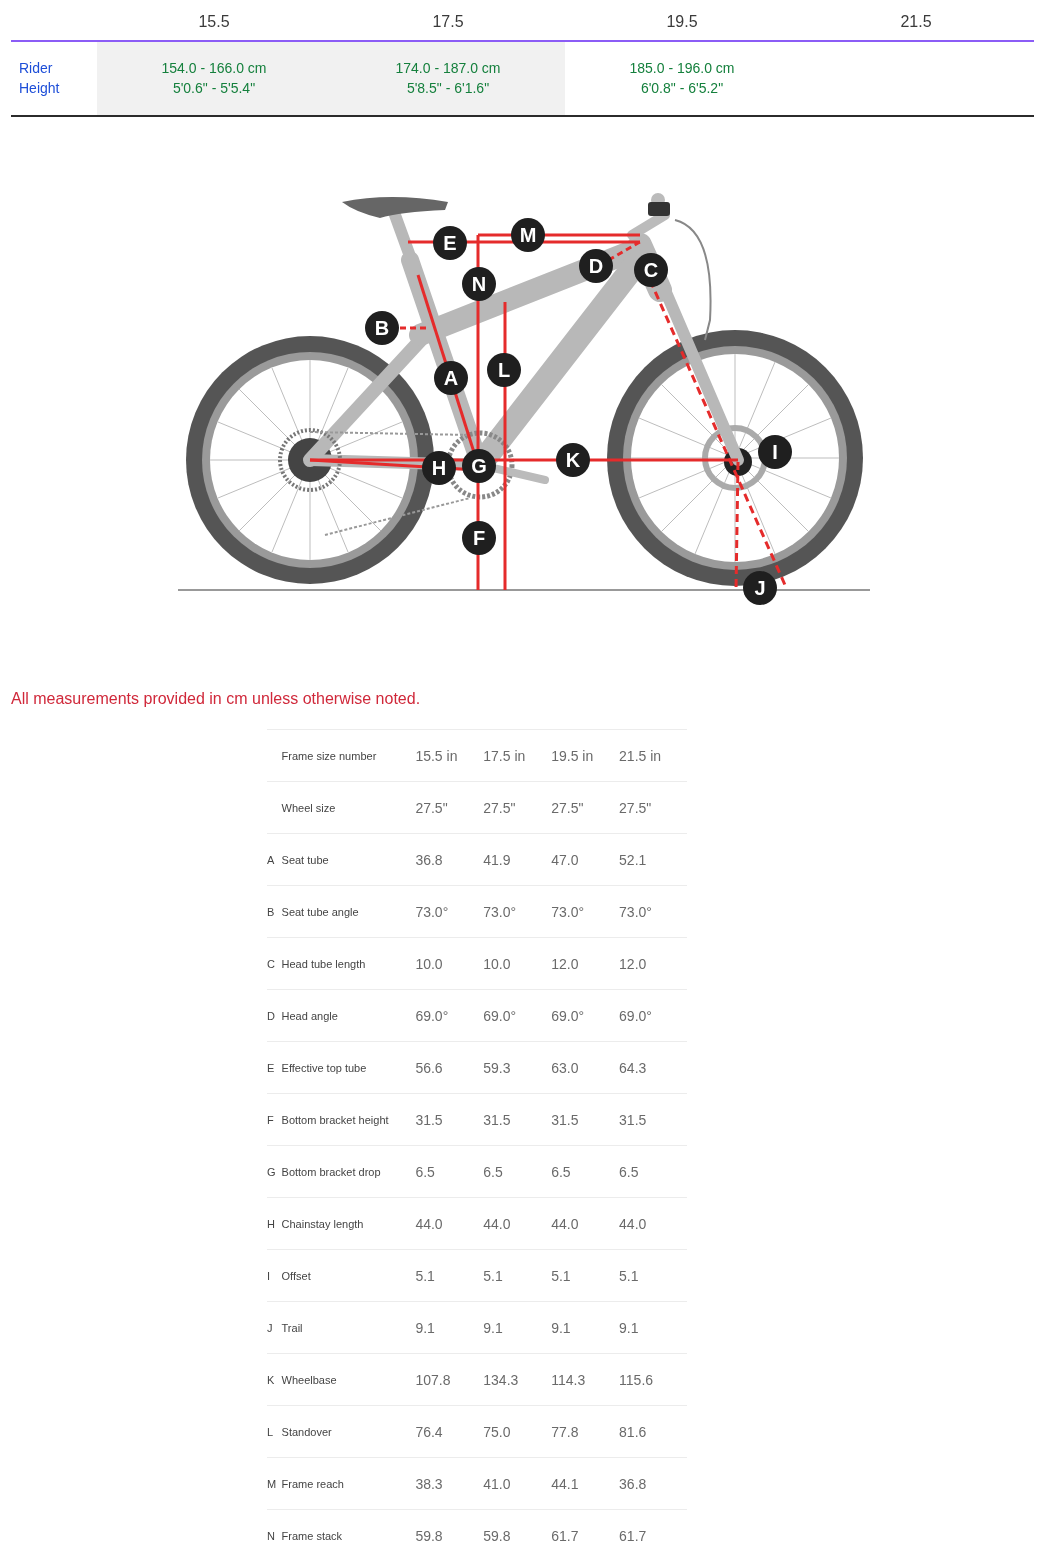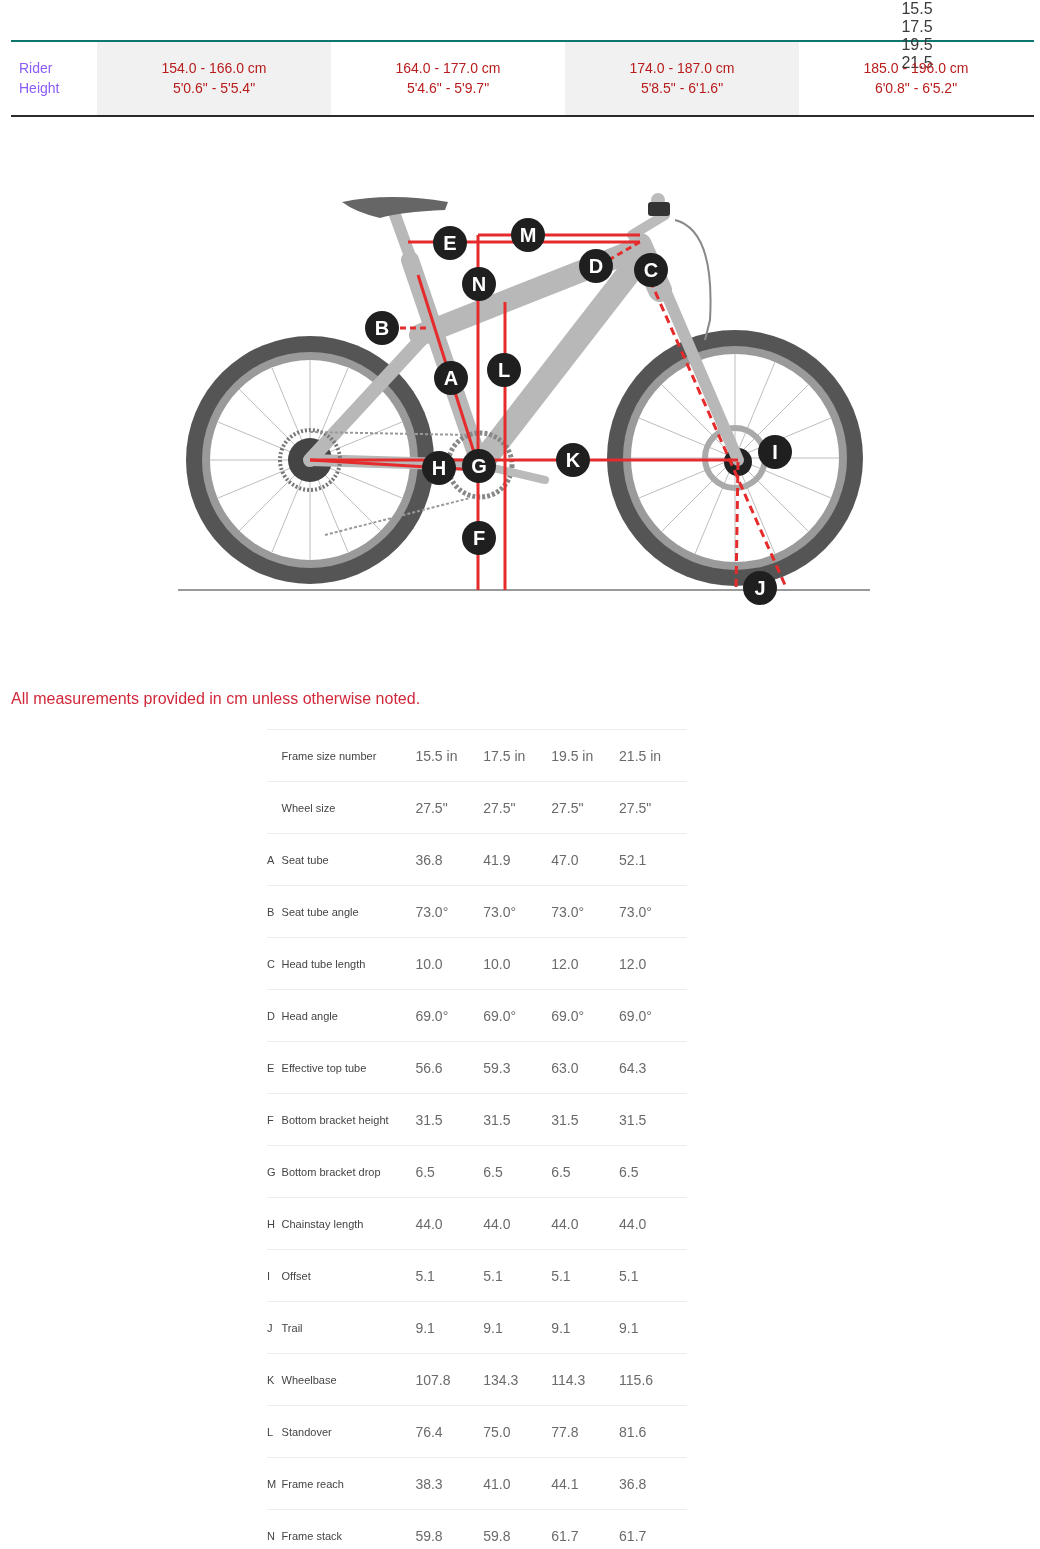--- a/index.html
+++ b/index.html
@@ -1,26 +1,26 @@
 <!DOCTYPE html>
 <html><head>
 <meta charset="utf-8">
 <style>
   * { box-sizing: border-box; margin: 0; padding: 0; }
   html, body { width: 1040px; height: 1549px; background: #ffffff; overflow: hidden; }
   body { font-family: "Liberation Sans", sans-serif; color: #333; position: relative; }
 
   
   .size-table { position: absolute; left: 11px; top: 0; width: 1023px; }
-  .size-header { display: flex; height: 42px; align-items: flex-end; padding-bottom: 9px; border-bottom: 2px solid #0f766e; flex-direction: column; }
+  .size-header { display: flex; height: 42px; align-items: flex-end; padding-bottom: 9px; border-bottom: 2px solid #8b5cf6; }
   .size-header .lead { width: 86px; }
   .size-header .col { width: 234px; text-align: center; font-size: 16px; color: #3a3a3a; }
   .size-row { display: flex; height: 75px; border-bottom: 2px solid #2b2b2b; }
-  .size-row .lead { width: 86px; padding: 16px 0 0 8px; font-size: 14px; line-height: 20px; color: #8b5cf6; }
-  .size-row .cell { width: 234px; text-align: center; padding-top: 16px; font-size: 14px; line-height: 20px; color: #b91c1c; }
+  .size-row .lead { width: 86px; padding: 16px 0 0 8px; font-size: 14px; line-height: 20px; color: #1d4ed8; }
+  .size-row .cell { width: 234px; text-align: center; padding-top: 16px; font-size: 14px; line-height: 20px; color: #15803d; }
   .size-row .cell.shaded { background: #f1f1f1; }
 
   
   .diagram { position: absolute; left: 170px; top: 180px; width: 710px; height: 430px; }
   .badge-label { font-family: "Liberation Sans", sans-serif; font-weight: bold; font-size: 20px; fill: #ffffff; }
 
   
   .note { position: absolute; left: 11px; top: 690px; font-size: 16px; color: #d0283a; }
 
   
@@ -43,24 +43,20 @@
   </div>
   <div class="size-row">
     <div class="lead">
       <div>Rider</div>
       <div>Height</div>
     </div>
     <div class="cell shaded">
       <div>154.0 - 166.0 cm</div>
       <div>5'0.6" - 5'5.4"</div>
     </div>
-    <div class="cell">
-      <div>164.0 - 177.0 cm</div>
-      <div>5'4.6" - 5'9.7"</div>
-    </div>
     <div class="cell shaded">
       <div>174.0 - 187.0 cm</div>
       <div>5'8.5" - 6'1.6"</div>
     </div>
     <div class="cell">
       <div>185.0 - 196.0 cm</div>
       <div>6'0.8" - 6'5.2"</div>
     </div>
   </div>
 </div>

